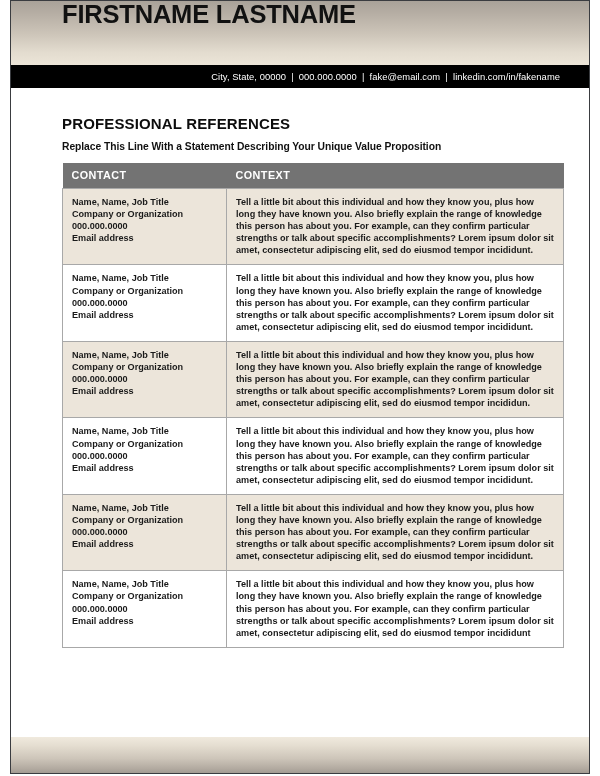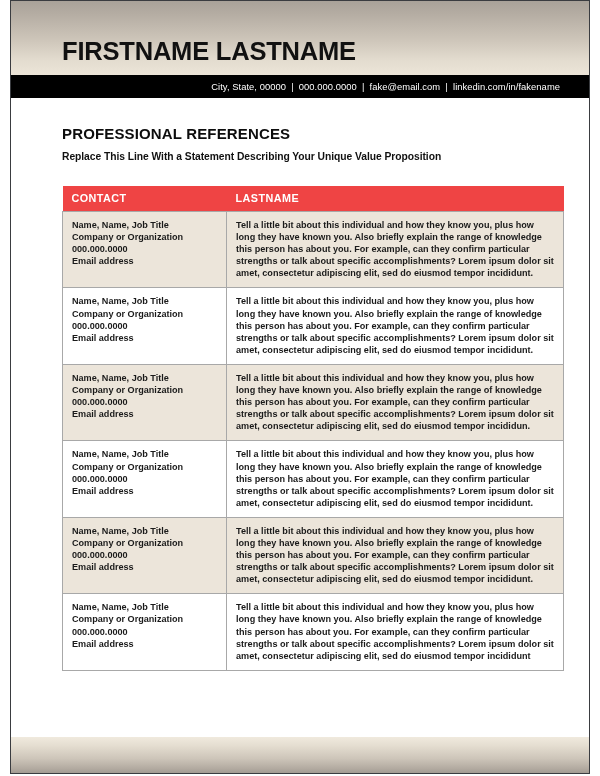--- a/index.html
+++ b/index.html
@@ -21,24 +21,24 @@
     height: 774px;
     margin: 0 auto;
     border: 1px solid #3a3c40;
     background: #ffffff;
     overflow: hidden;
   }
 
   
   .header-band {
     position: relative;
-    height: 74px;
+    height: 64px;
     background: linear-gradient(to bottom, #a9a299 0%, #b5ada3 18%, #cdc5b9 52%, #e3dccf 80%, #ece5d8 100%);
     display: flex;
-    align-items: flex-end;
+    align-items: flex-start;
   }
   .full-name {
     font-size: 25.5px;
     font-weight: bold;
     letter-spacing: -0.2px;
     color: #111111;
     padding: 0 0 10px 51px;
     line-height: 1.05;
     white-space: nowrap;
   }
@@ -71,32 +71,32 @@
     font-size: 15px;
     font-weight: bold;
     letter-spacing: 0.15px;
     color: #0d0d0d;
     margin: 0 0 9px 0;
   }
   .value-prop {
     font-size: 10.3px;
     font-weight: bold;
     color: #111111;
-    margin: 0 0 24px 0;
+    margin: 0 0 11px 0;
     letter-spacing: -0.05px;
   }
 
   
   table.ref-table {
     border-collapse: collapse;
     width: 501px;
     table-layout: fixed;
   }
   table.ref-table thead th {
-    background: #ef4444;
+    background: #737373;
     color: #ffffff;
     font-size: 10.8px;
     font-weight: bold;
     letter-spacing: 0.45px;
     text-align: left;
     padding: 6px 0 7px 9px;
     border: none;
   }
   table.ref-table col.c-contact { width: 164px; }
   table.ref-table col.c-context { width: 337px; }
@@ -163,21 +163,21 @@
     <div class="value-prop">Replace This Line With a Statement Describing Your Unique Value Proposition</div>
 
     <table class="ref-table">
       <colgroup>
         <col class="c-contact">
         <col class="c-context">
       </colgroup>
       <thead>
         <tr>
           <th>CONTACT</th>
-          <th>LASTNAME</th>
+          <th>CONTEXT</th>
         </tr>
       </thead>
       <tbody>
 
         <tr class="shaded">
           <td class="contact-cell">
             <div>Name, Name, Job Title</div>
             <div>Company or Organization</div>
             <div>000.000.0000</div>
             <div>Email address</div>

